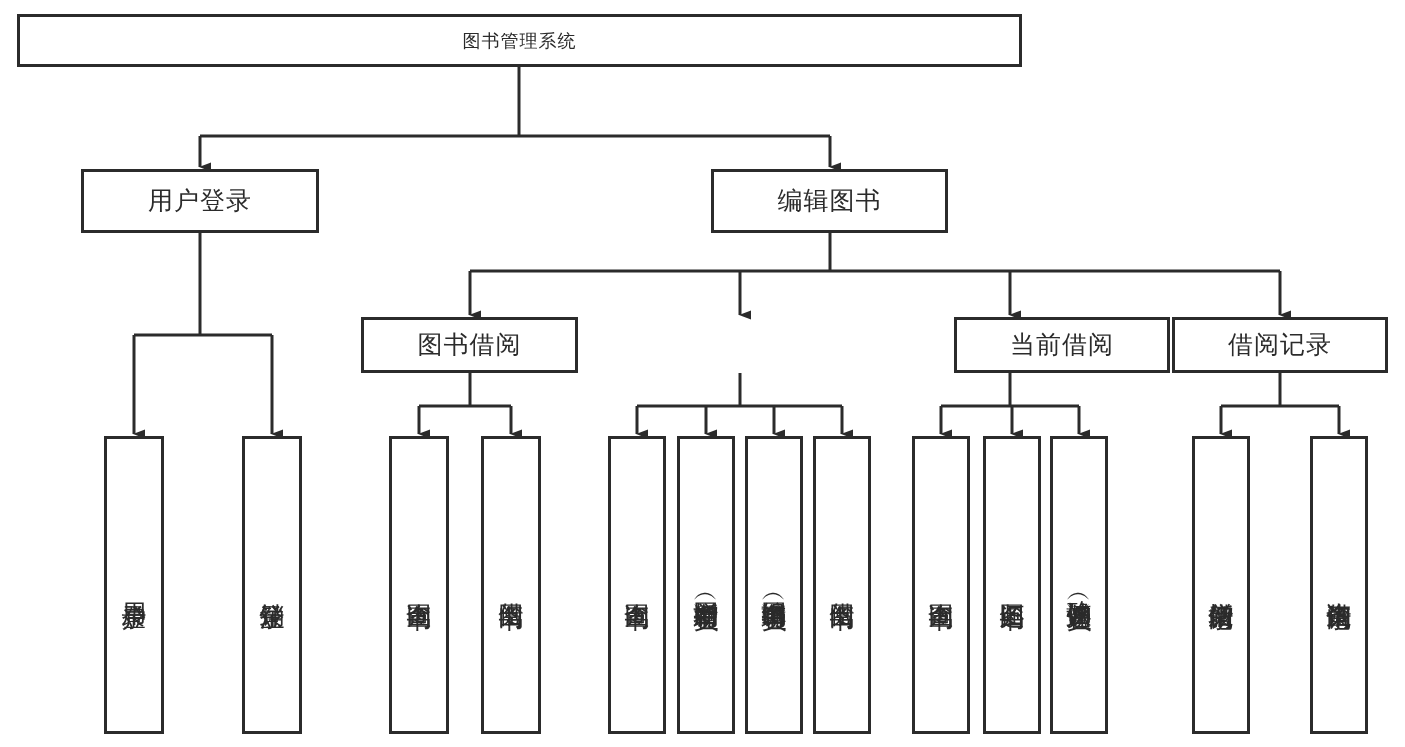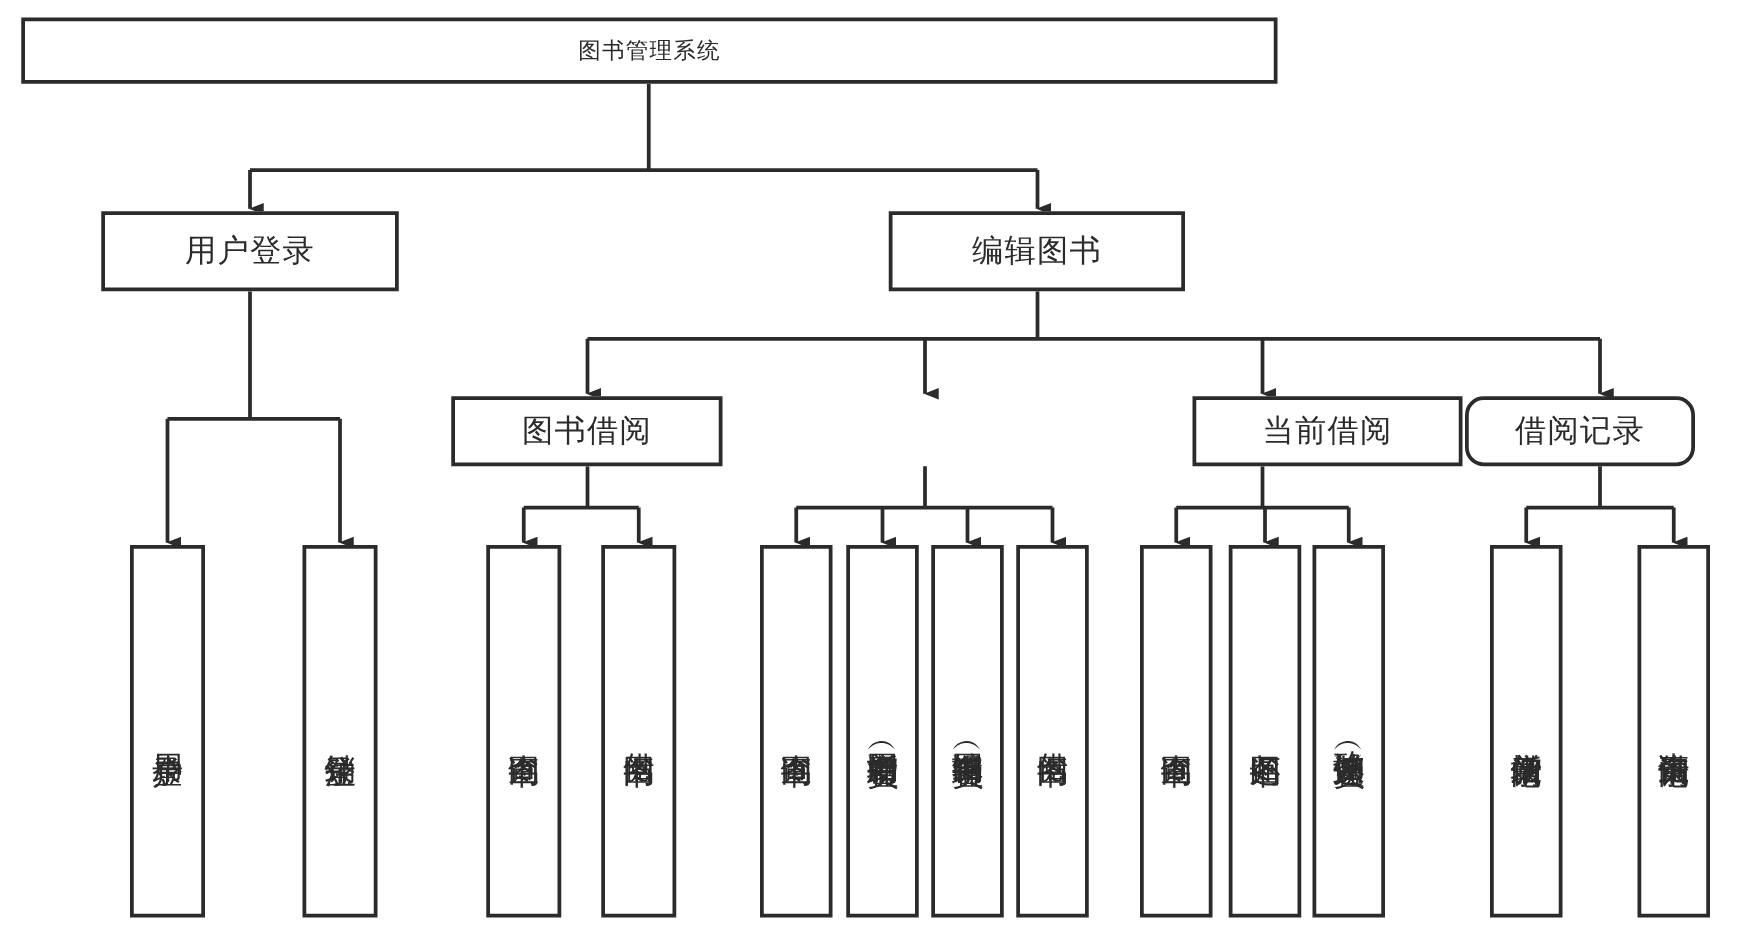--- a/index.html
+++ b/index.html
@@ -87,21 +87,21 @@
     </g>
   </svg>
 
   <div class="node h root" style="left:17px;top:14px;width:1005px;height:53px;">图书管理系统</div>
 
   <div class="node h" style="left:81px;top:169px;width:238px;height:64px;">用户登录</div>
   <div class="node h" style="left:711px;top:169px;width:237px;height:64px;">编辑图书</div>
 
   <div class="node h" style="left:361px;top:317px;width:217px;height:56px;">图书借阅</div>
   <div class="node h" style="left:954px;top:317px;width:216px;height:56px;">当前借阅</div>
-  <div class="node h" style="left:1172px;top:317px;width:184px;height:56px;border-radius:15px;">借阅记录</div>
+  <div class="node h" style="left:1172px;top:317px;width:216px;height:56px;">借阅记录</div>
 
   <div class="node v" style="left:104px;top:436px;width:60px;height:298px;">用户登录</div>
   <div class="node v" style="left:242px;top:436px;width:60px;height:298px;">注销登录</div>
 
   <div class="node v" style="left:389px;top:436px;width:60px;height:298px;">查询图书</div>
   <div class="node v" style="left:481px;top:436px;width:60px;height:298px;">借阅图书</div>
 
   <div class="node v" style="left:608px;top:436px;width:58px;height:298px;">查询图书</div>
   <div class="node v" style="left:677px;top:436px;width:58px;height:298px;">新增图书（管理员）</div>
   <div class="node v" style="left:745px;top:436px;width:58px;height:298px;">编辑图书（管理员）</div>

